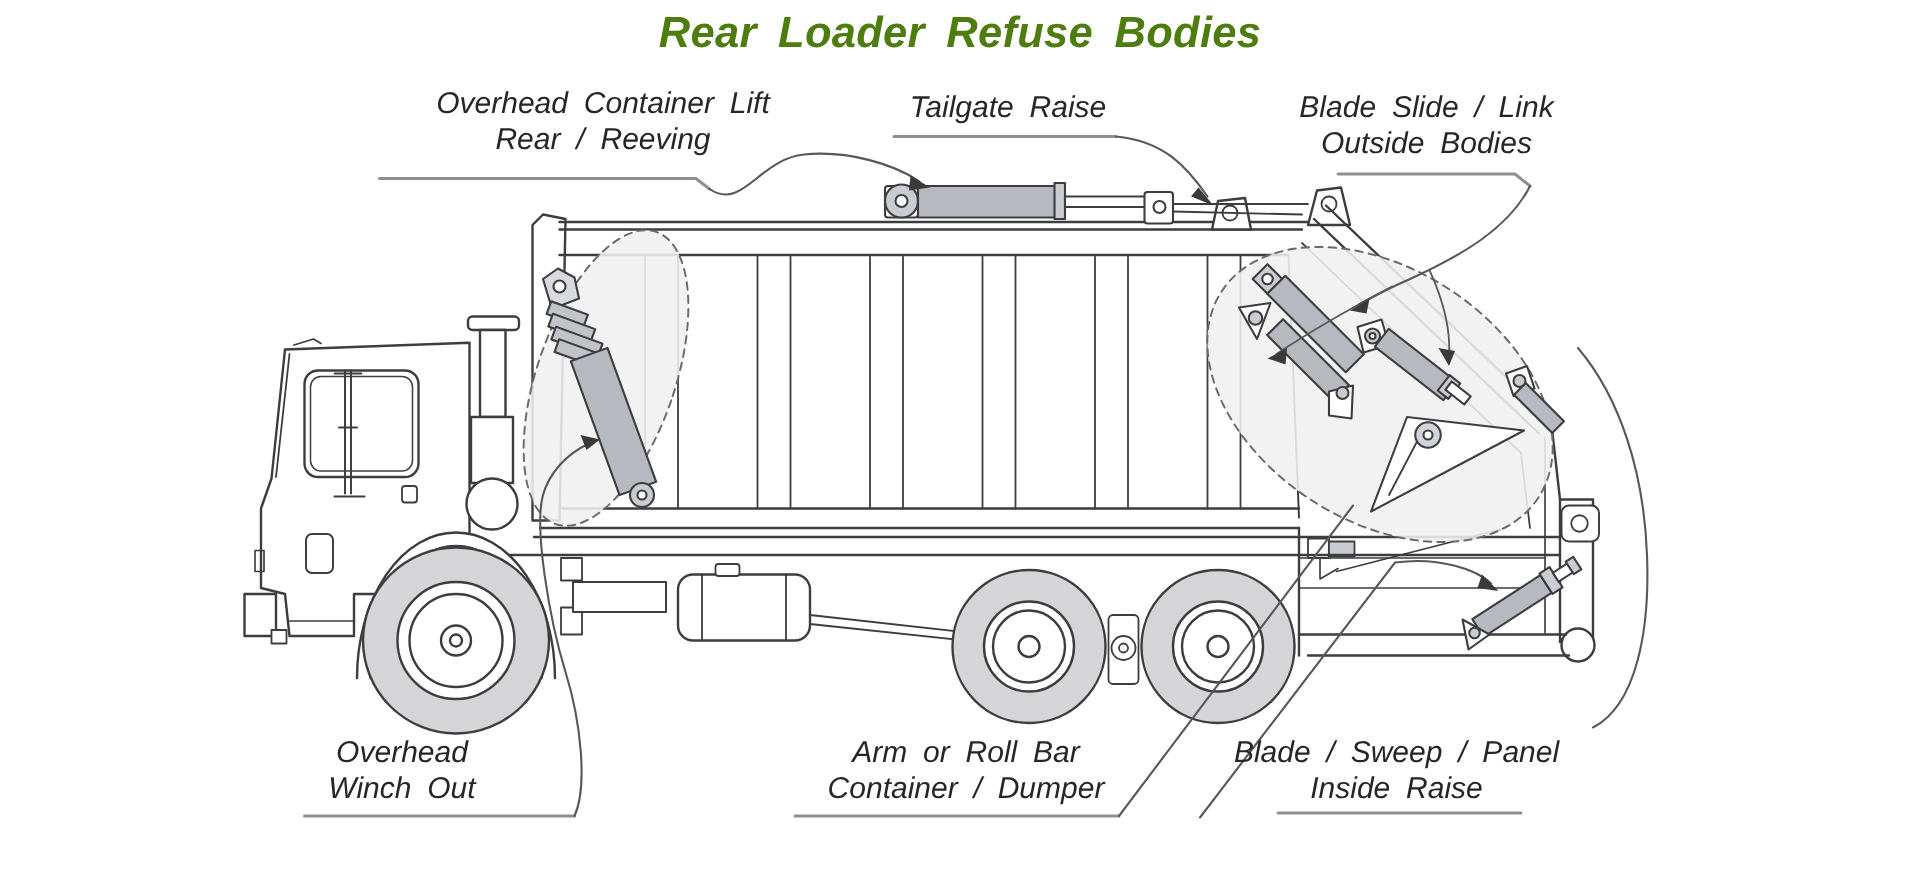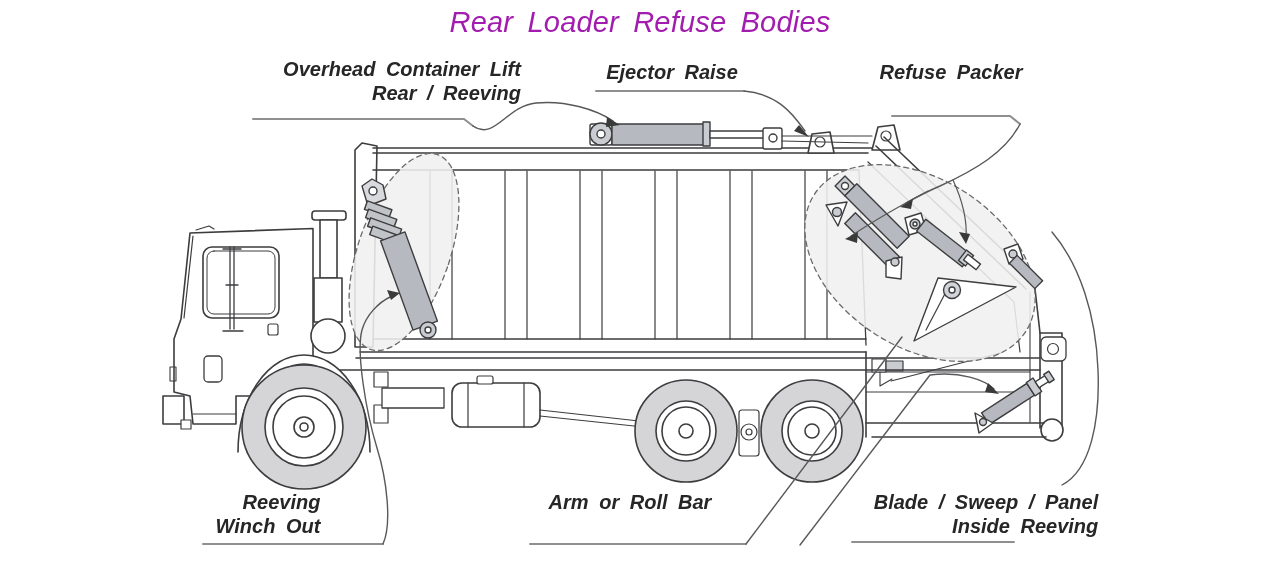--- a/index.html
+++ b/index.html
@@ -3,26 +3,26 @@
 <meta charset="utf-8">
 <style>
   html,body{margin:0;padding:0;background:#ffffff;}
   #stage{
     position:relative;width:1280px;height:588px;background:#ffffff;overflow:hidden;
     font-family:"Liberation Sans",sans-serif;
   }
   #stage svg{position:absolute;left:0;top:0;}
   .title{
     position:absolute;transform:translateX(-50%);white-space:nowrap;
-    font-style:italic;font-weight:normal;font-size:29px;color:#a21caf;
+    font-style:italic;font-weight:bold;font-size:29px;color:#4d7c0f;
     word-spacing:6px;letter-spacing:0.2px;
   }
   .lbl{
-    position:absolute;transform:translateX(-50%);text-align:right;white-space:nowrap;
-    font-style:italic;font-weight:bold;font-size:20px;line-height:24px;color:#262626;
+    position:absolute;transform:translateX(-50%);text-align:center;white-space:nowrap;
+    font-style:italic;font-weight:normal;font-size:20px;line-height:24px;color:#262626;
     word-spacing:5px;
   }
 </style>
 </head>
 <body>
 
 <div id="stage">
 
   <svg width="1280" height="588" viewBox="0 0 1280 588">
     <g fill="none" stroke="#3d3d3f" stroke-width="1.6" stroke-linejoin="round" stroke-linecap="round">
@@ -245,34 +245,36 @@
   </svg>
 
   <div class="title" style="left:640px;top:6px;">Rear Loader Refuse Bodies</div>
 
   <div class="lbl" style="left:402px;top:57px;">
     <div>Overhead Container Lift</div>
     <div>Rear / Reeving</div>
   </div>
 
   <div class="lbl" style="left:672px;top:60px;">
-    <div>Ejector Raise</div>
+    <div>Tailgate Raise</div>
   </div>
 
   <div class="lbl" style="left:951px;top:60px;">
-    <div>Refuse Packer</div>
+    <div>Blade Slide / Link</div>
+    <div>Outside Bodies</div>
   </div>
 
   <div class="lbl" style="left:268px;top:490px;">
-    <div>Reeving</div>
+    <div>Overhead</div>
     <div>Winch Out</div>
   </div>
 
-  <div class="lbl" style="left:630px;top:490px;">
+  <div class="lbl" style="left:644px;top:490px;">
     <div>Arm or Roll Bar</div>
-  </div>
-
-  <div class="lbl" style="left:986px;top:490px;">
+    <div>Container / Dumper</div>
+  </div>
+
+  <div class="lbl" style="left:931px;top:490px;">
     <div>Blade / Sweep / Panel</div>
-    <div>Inside Reeving</div>
+    <div>Inside Raise</div>
   </div>
 
 </div>
 
 </body></html>

